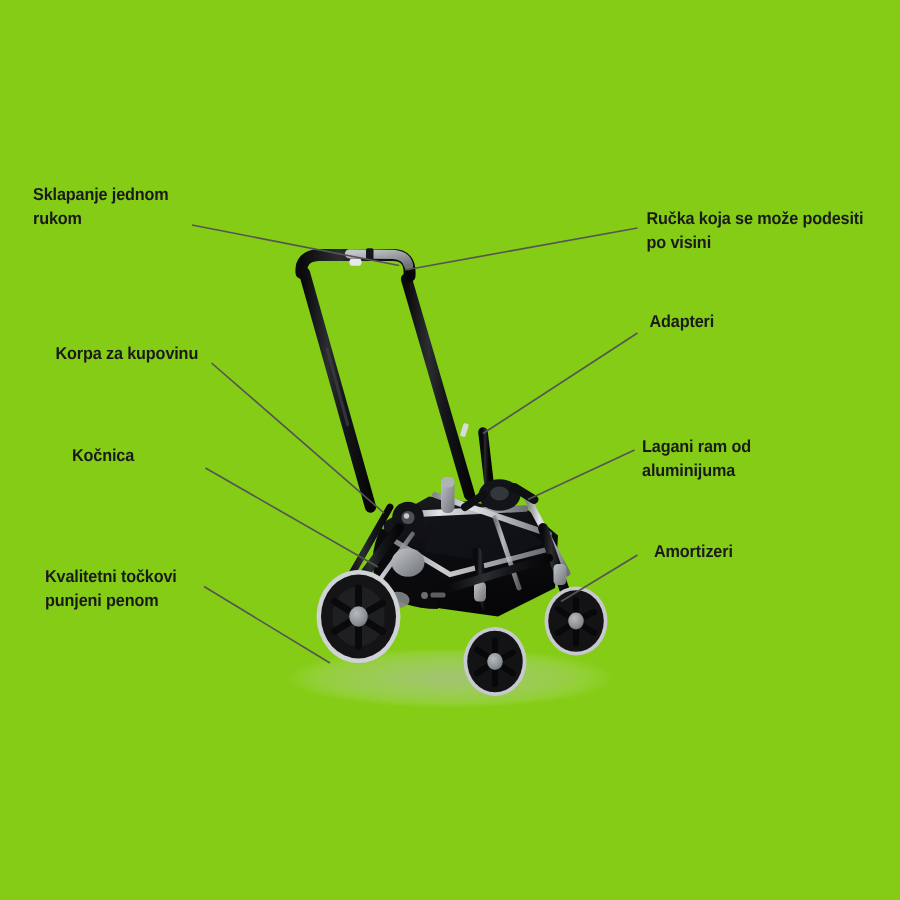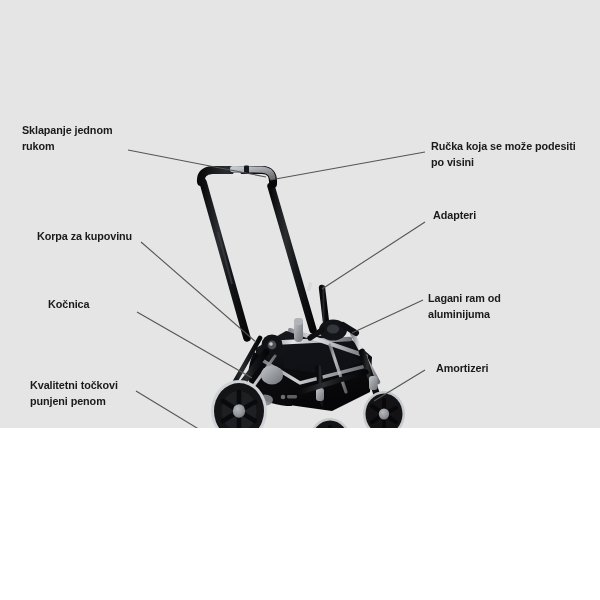--- a/index.html
+++ b/index.html
@@ -3,22 +3,22 @@
 <meta charset="utf-8">
 <style>
   html, body {
     margin: 0;
     padding: 0;
     background: #ffffff;
   }
   #page {
     position: relative;
     width: 600px;
-    height: 428px;
-    background: #e5e5e5;
+    height: 600px;
+    background: #84cc16;
     overflow: hidden;
     font-family: "Liberation Sans", "DejaVu Sans", sans-serif;
   }
   .callout-label {
     position: absolute;
     font-family: "Liberation Sans", "DejaVu Sans", sans-serif;
     font-size: 11.5px;
     font-weight: bold;
     color: #1a1a1a;
     line-height: 1.42;

